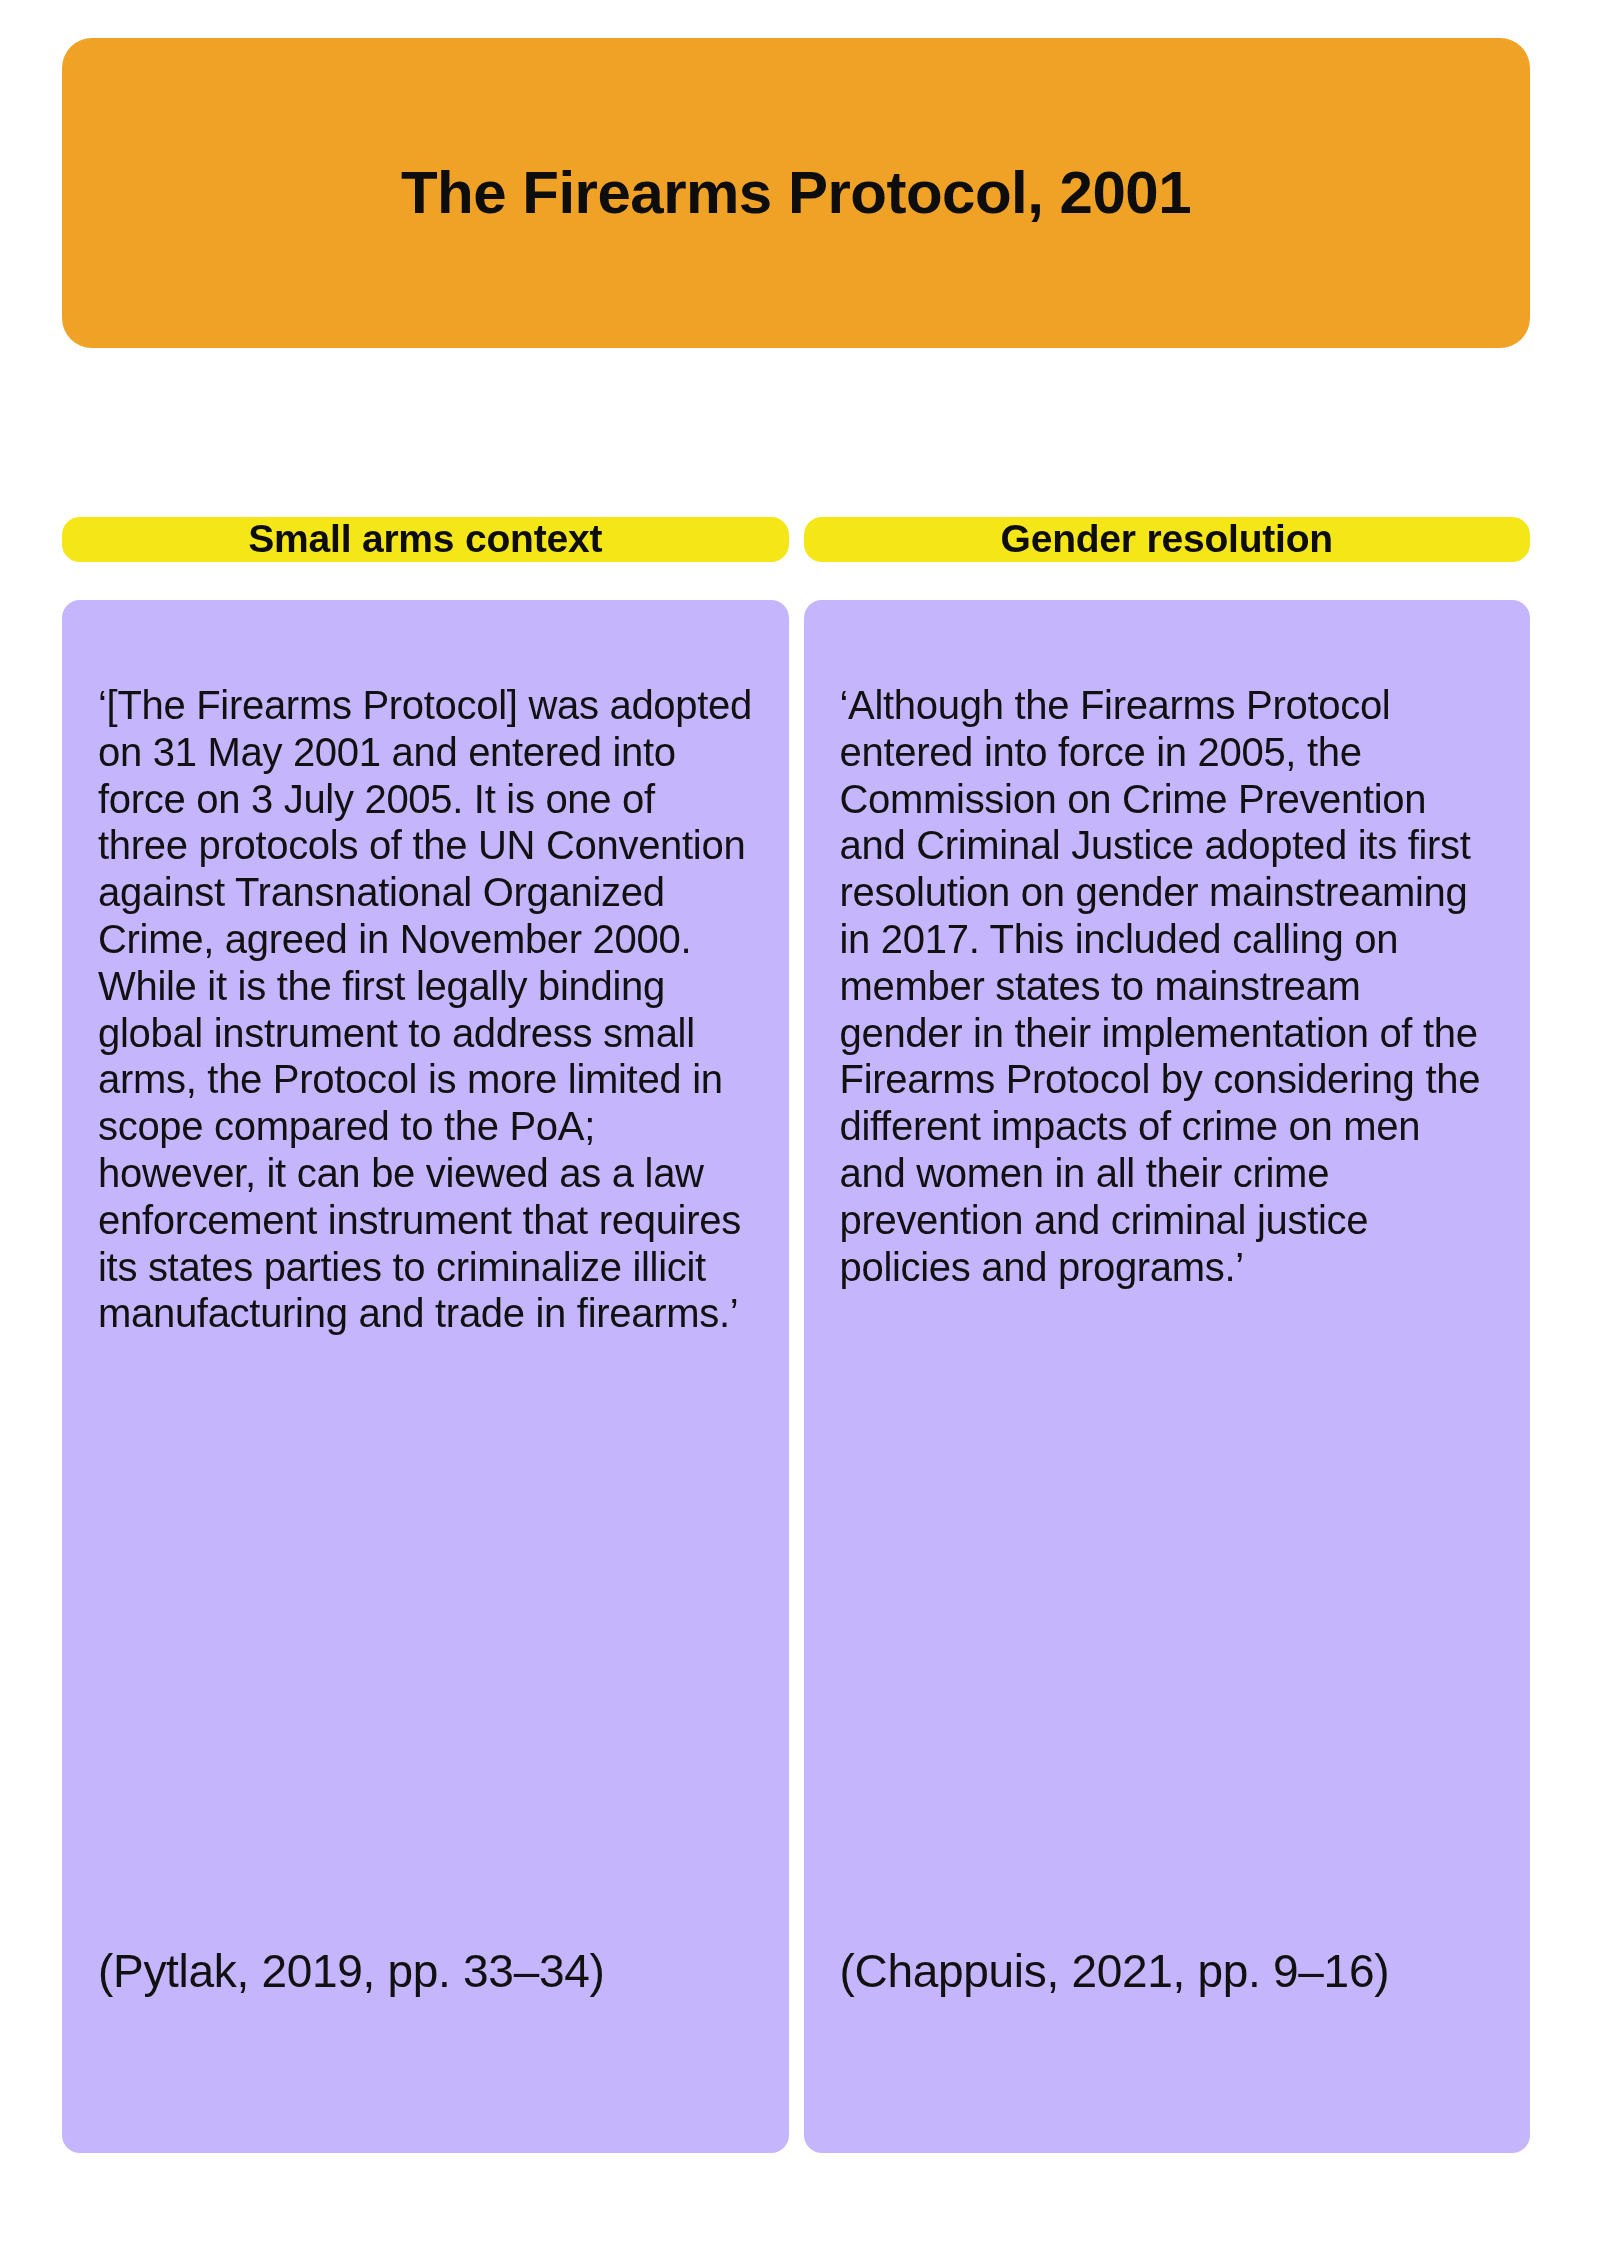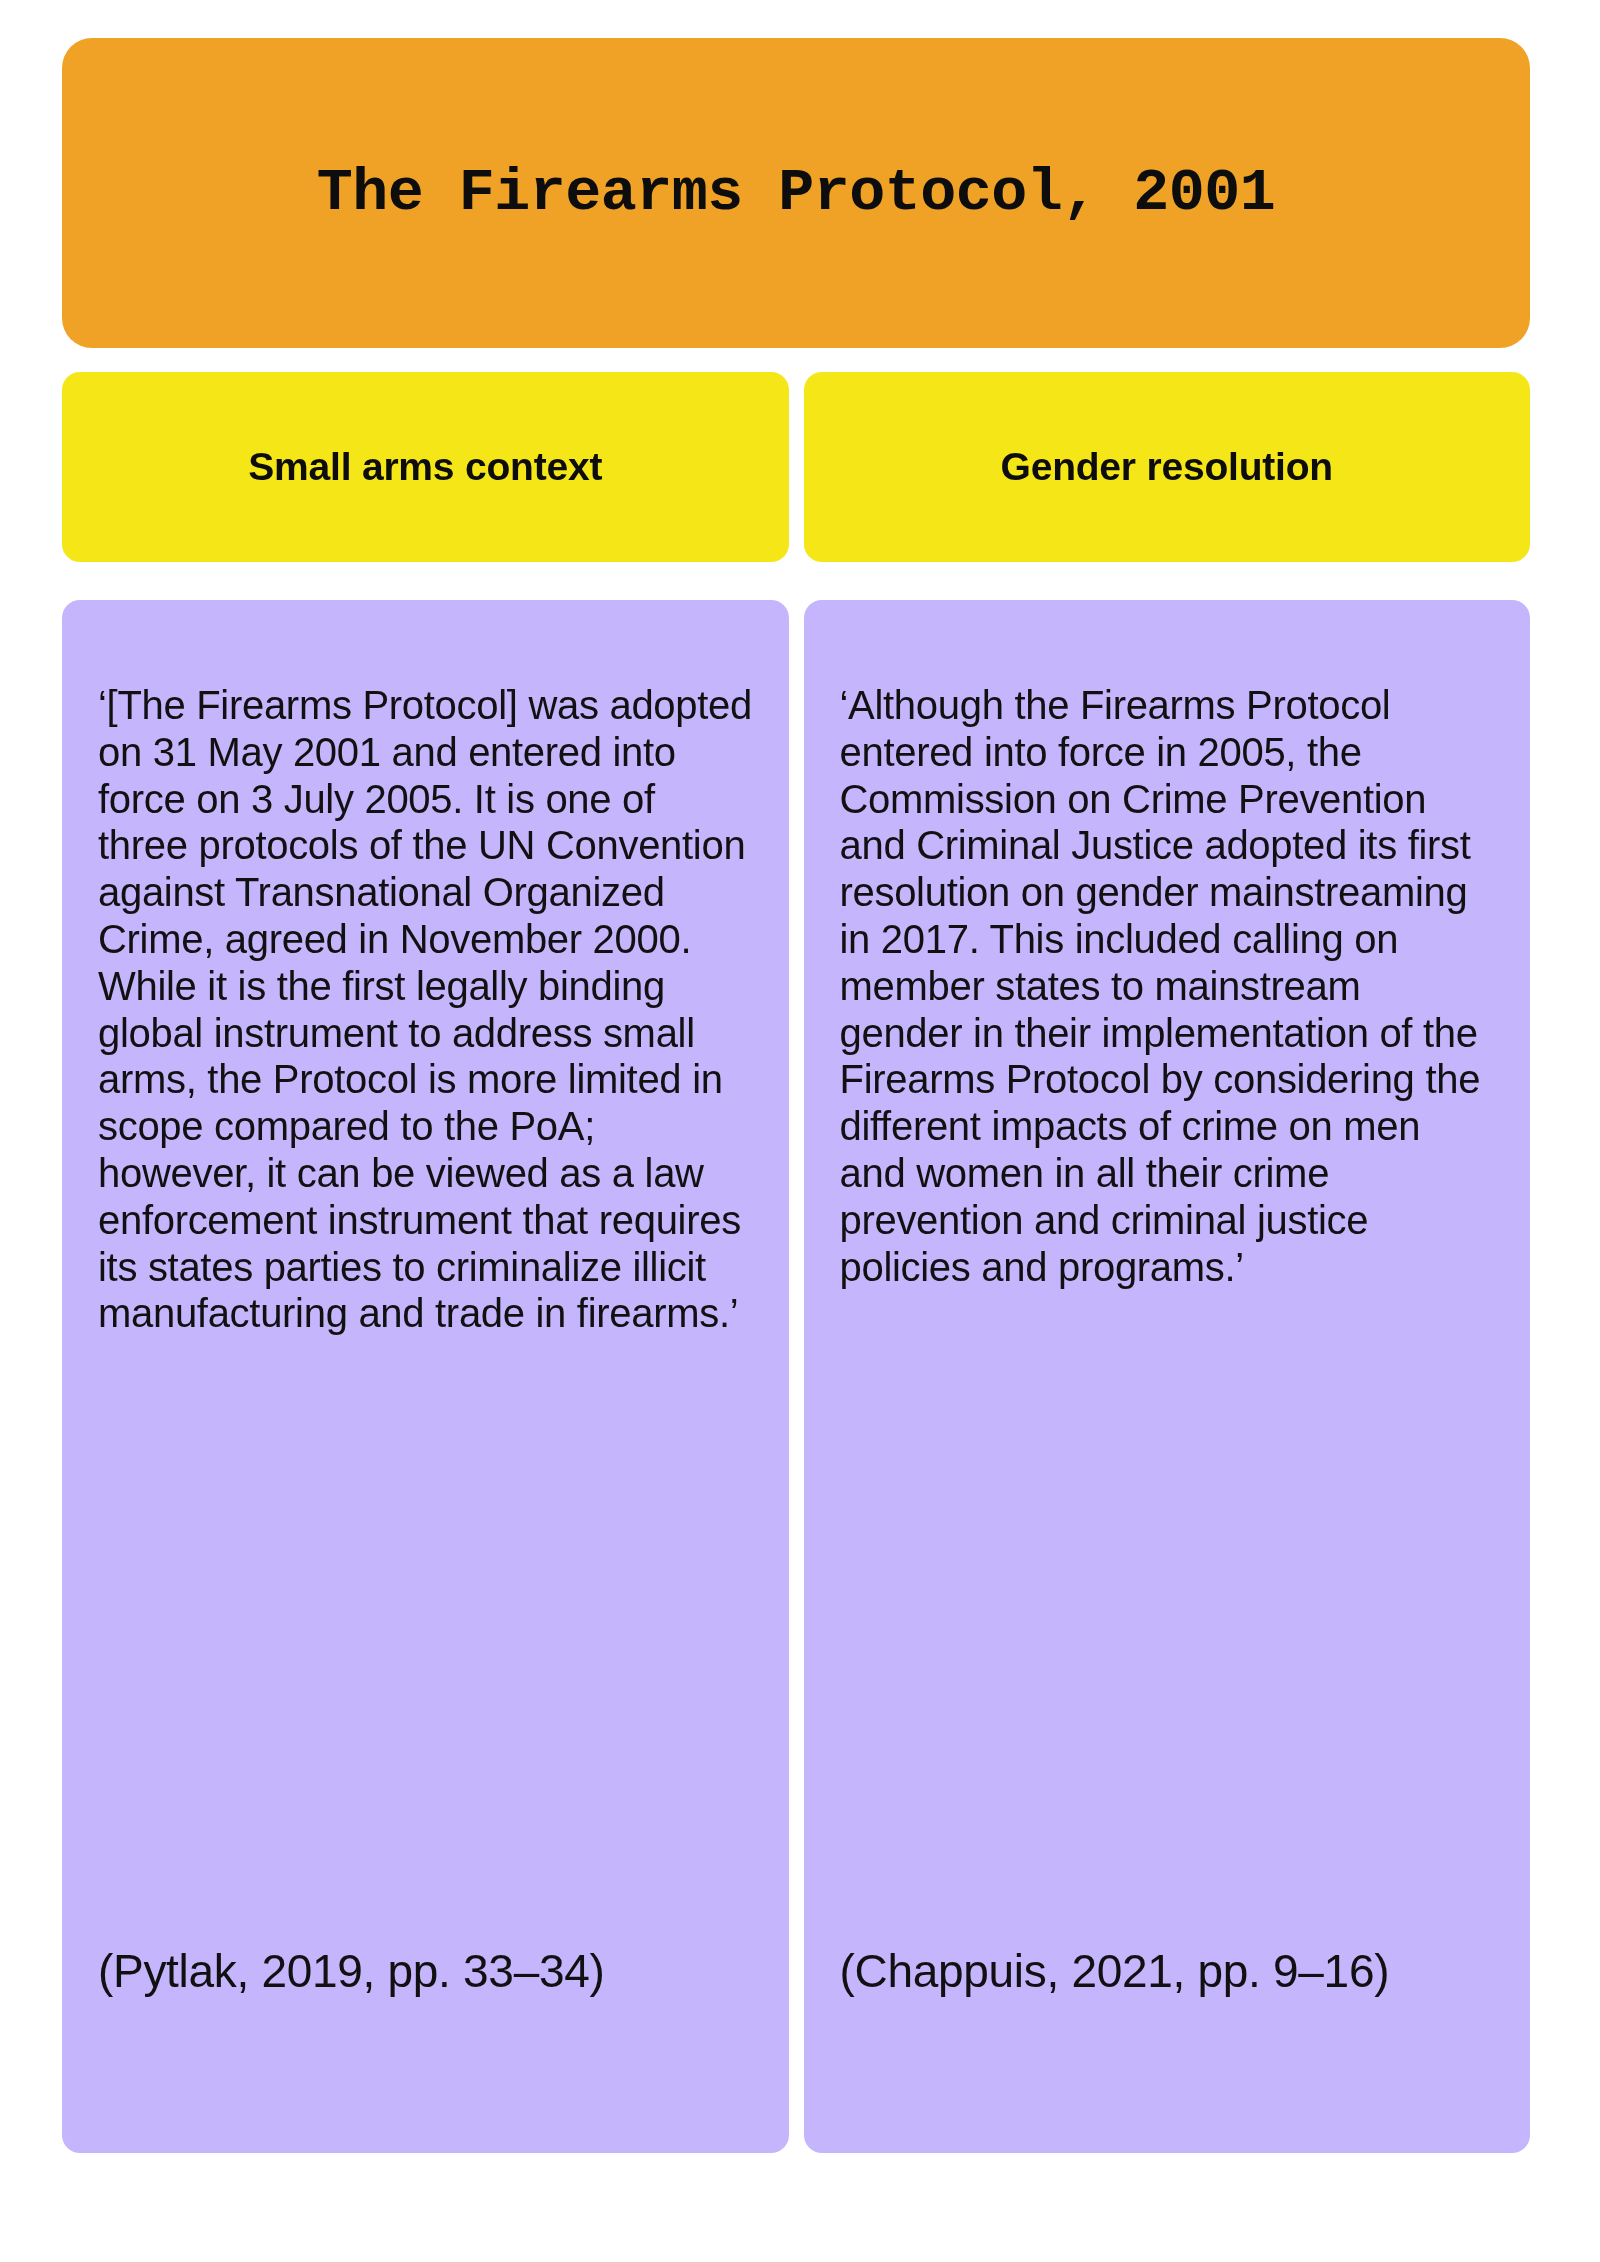--- a/index.html
+++ b/index.html
@@ -38,33 +38,33 @@
     box-sizing: border-box;
   }
   .title-text {
     font-size: 60px;
     font-weight: bold;
     color: #0d0d0d;
     letter-spacing: -0.5px;
     text-align: right;
     line-height: 1.1;
     padding: 0 40px;
-    font-family: Liberation Mono, monospace;
   }
 
   
   .header-row {
     position: absolute;
     left: 62px;
     top: 372px;
     width: 1468px;
     height: 190px;
     display: flex;
     gap: 15px;
     box-sizing: border-box;
+    align-items: flex-end;
   }
   .col-header {
     flex: 1 1 0;
     background: #F5E617;
     border-radius: 18px;
     display: flex;
     align-items: center;
     justify-content: center;
     box-sizing: border-box;
   }

